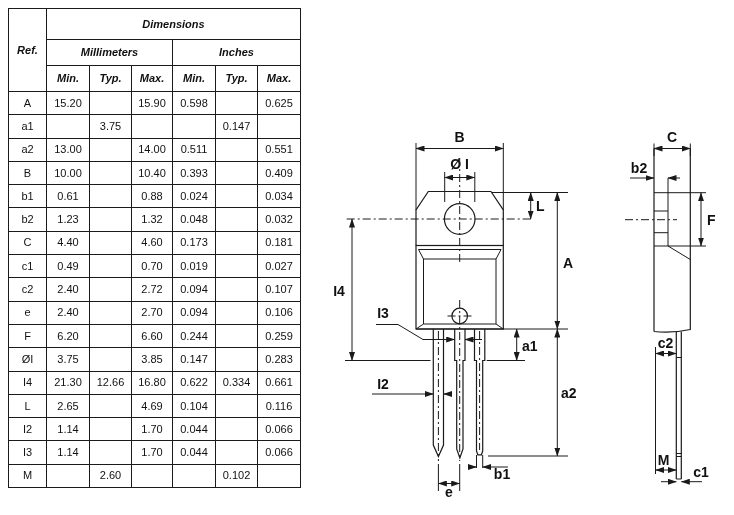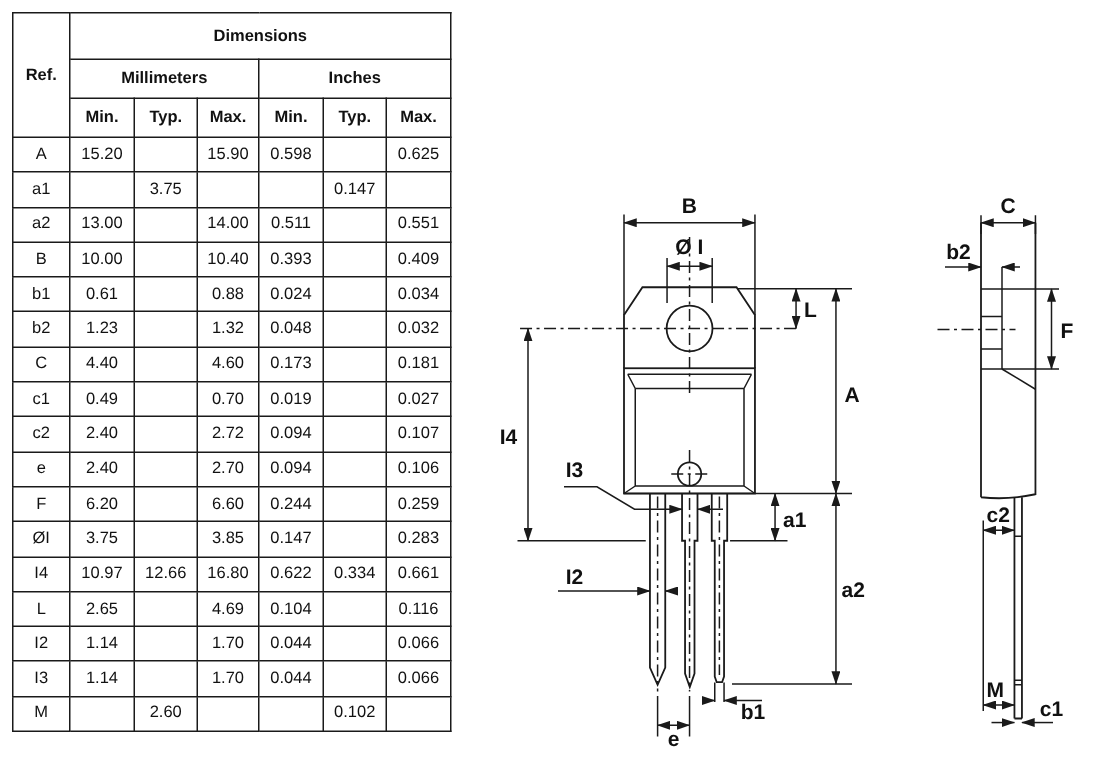--- a/index.html
+++ b/index.html
@@ -2,21 +2,21 @@
 <html><head>
 <meta charset="utf-8">
 <style>
   html,body{margin:0;padding:0;background:#ffffff;}
   body{width:734px;height:515px;position:relative;font-family:"Liberation Sans",sans-serif;color:#111;overflow:hidden;}
 
   .dim-table{position:absolute;left:8px;top:8px;border-collapse:collapse;table-layout:fixed;
              border:1.5px solid #1a1a1a;}
   .dim-table td,.dim-table th{border:1px solid #1a1a1a;text-align:center;vertical-align:middle;
              font-size:11px;padding:0;line-height:1;}
-  .dim-table thead th{font-weight:bold;}
+  .dim-table thead th{font-weight:bold;font-style:italic;}
   .dim-table tbody td{font-weight:normal;}
   tr.hr1{height:31px;} tr.hr2{height:26px;} tr.hr3{height:26px;}
   .dim-table tbody tr{height:23.3px;}
 
   .drawing{position:absolute;left:310px;top:0;width:424px;height:515px;}
   .drawing text{font-family:"Liberation Sans",sans-serif;font-weight:bold;font-size:14px;fill:#111;}
   .ln{stroke:#1a1a1a;stroke-width:1;fill:none;}
   .ol{stroke:#1a1a1a;stroke-width:1.2;fill:none;}
   .cl{stroke:#1a1a1a;stroke-width:1;fill:none;stroke-dasharray:8 3 2 3;}
   .wh{fill:#ffffff;}
@@ -169,21 +169,21 @@
         <td>3.75</td>
         <td></td>
         <td>3.85</td>
         <td>0.147</td>
         <td></td>
         <td>0.283</td>
       </tr>
 
       <tr>
         <td>I4</td>
-        <td>10.97</td>
+        <td>21.30</td>
         <td>12.66</td>
         <td>16.80</td>
         <td>0.622</td>
         <td>0.334</td>
         <td>0.661</td>
       </tr>
 
       <tr>
         <td>L</td>
         <td>2.65</td>

